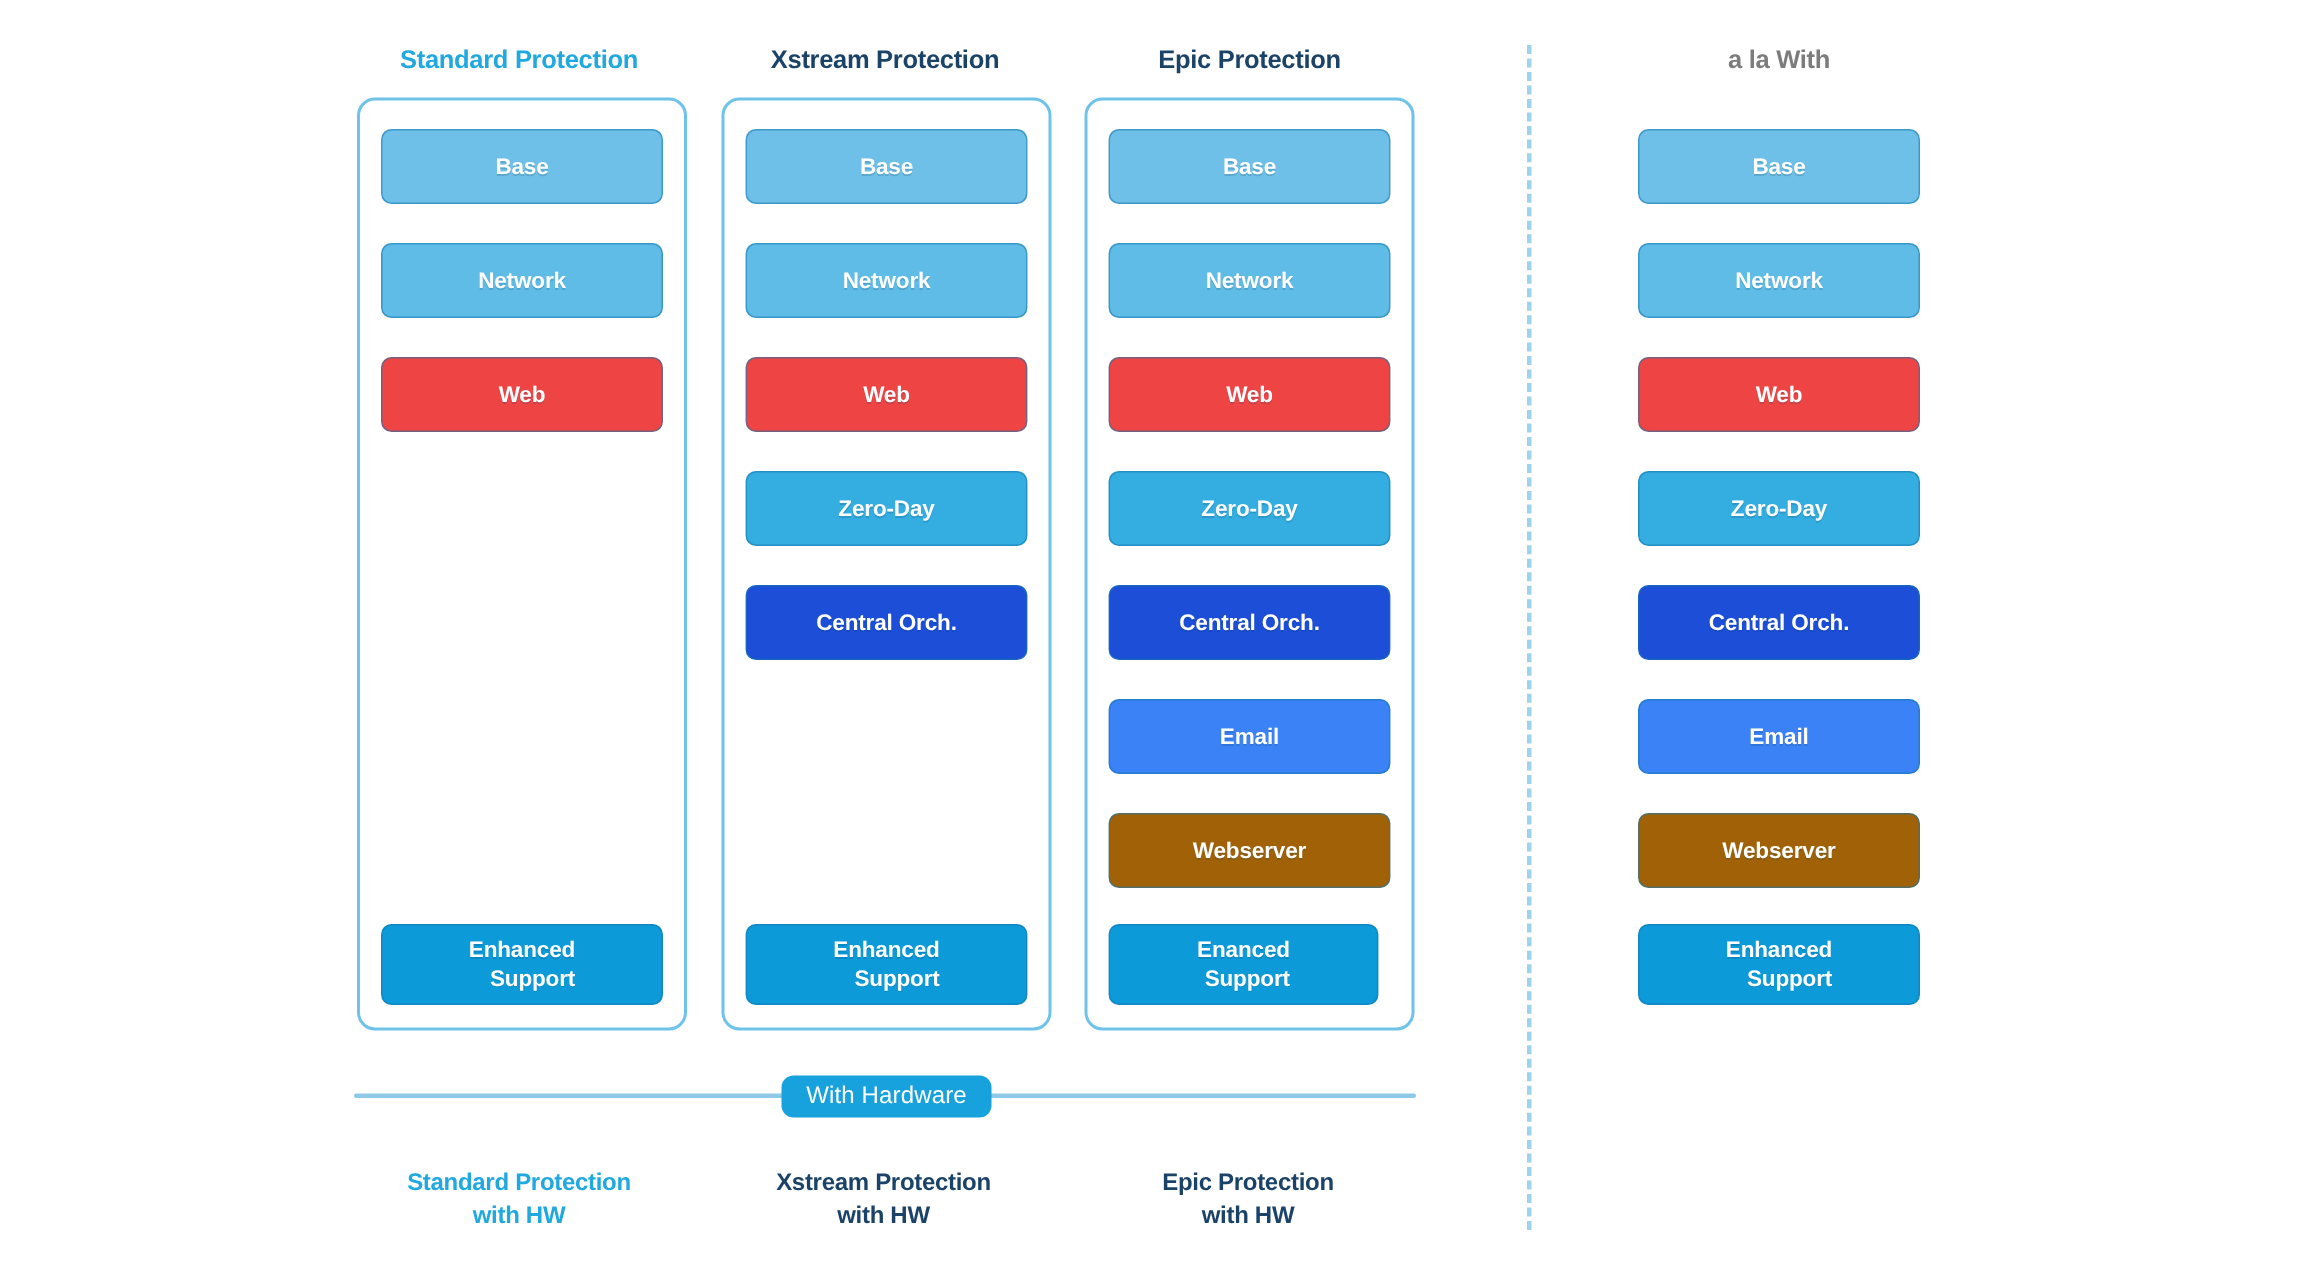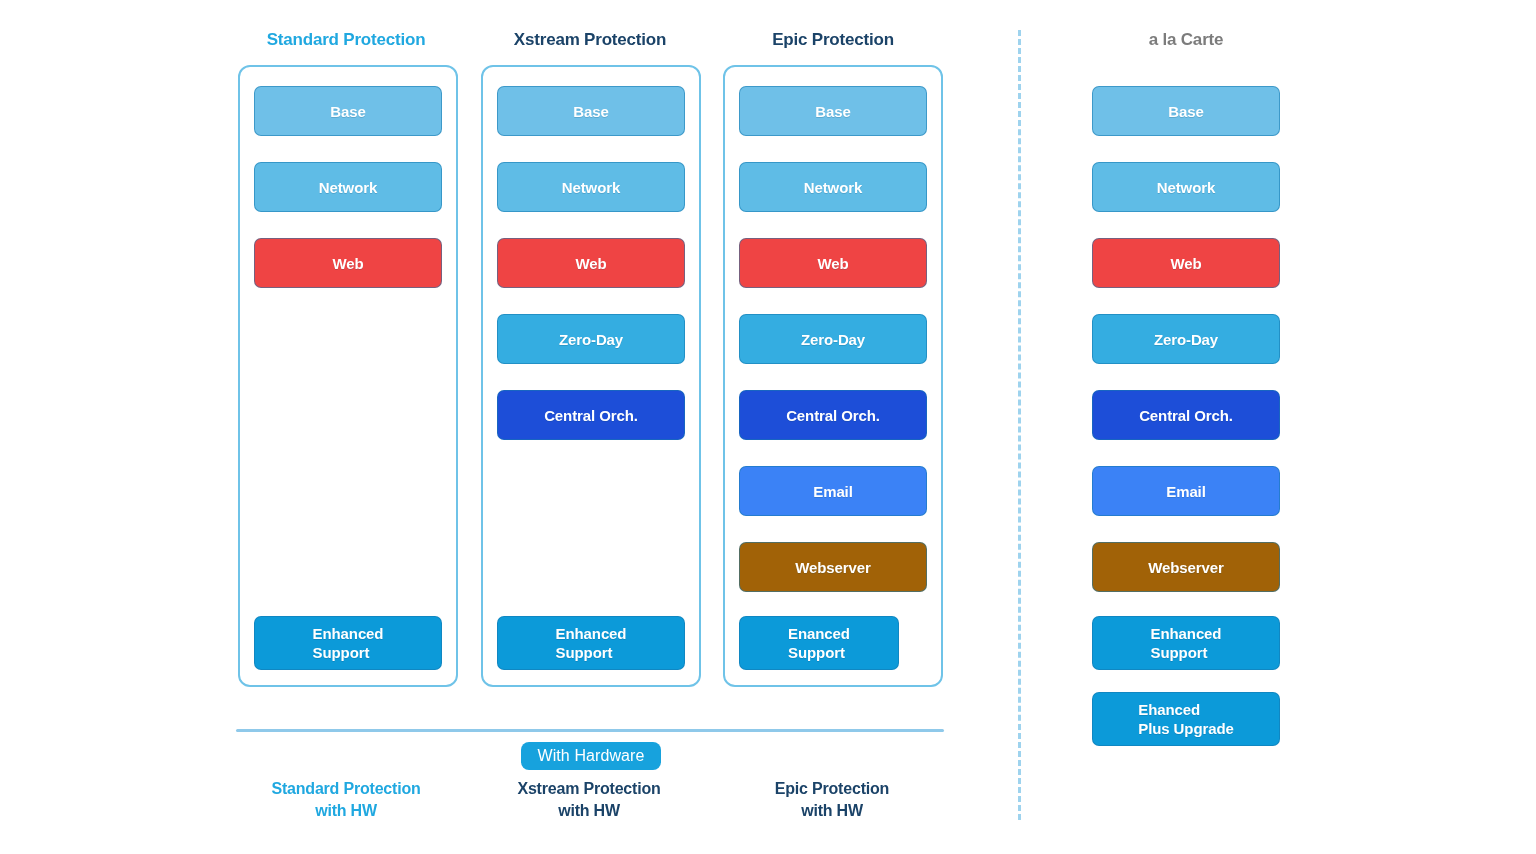--- a/index.html
+++ b/index.html
@@ -46,21 +46,21 @@
 
   
   .chip {
     position: absolute;
     box-sizing: border-box;
     border-radius: 7px;
     border: 1px solid rgba(20,120,175,0.55);
     display: flex;
     align-items: center;
     justify-content: center;
-    text-align: left;
+    text-align: right;
     color: #ffffff;
     font-weight: 700;
     font-size: 15px;
     line-height: 19px;
     letter-spacing: -0.1px;
     text-shadow: 0 1px 0 rgba(0,60,95,0.18);
     white-space: pre-line;
   }
   .chip.t1 { background: #6FC0E8; }   
   .chip.t2 { background: #5FBCE6; }   
@@ -143,41 +143,39 @@
 
   <div class="col-box" style="left:723px; top:65px; width:220px; height:622px;"></div>
 
   <div class="chip t1" style="left:739px; top:86px; width:188px; height:50px;">Base</div>
   <div class="chip t2" style="left:739px; top:162px; width:188px; height:50px;">Network</div>
   <div class="chip t3" style="left:739px; top:238px; width:188px; height:50px;">Web</div>
   <div class="chip t4" style="left:739px; top:314px; width:188px; height:50px;">Zero-Day</div>
   <div class="chip t5" style="left:739px; top:390px; width:188px; height:50px;">Central Orch.</div>
   <div class="chip t6" style="left:739px; top:466px; width:188px; height:50px;">Email</div>
   <div class="chip t7" style="left:739px; top:542px; width:188px; height:50px;">Webserver</div>
-  <div class="chip t8" style="left:739px; top:616px; width:160px; height:54px;">Enanced
+  <div class="chip t8" style="left:739px; top:616px; width:180px; height:54px;">Enanced
 Support</div>
 
   <div class="divider" style="left:1018px; top:30px; height:790px;"></div>
 
-  <div class="col-header grey" style="left:1076px; top:30px; width:220px;">a la Carte</div>
+  <div class="col-header grey" style="left:1076px; top:30px; width:220px;">a la With</div>
 
   <div class="chip t1" style="left:1092px; top:86px; width:188px; height:50px;">Base</div>
   <div class="chip t2" style="left:1092px; top:162px; width:188px; height:50px;">Network</div>
   <div class="chip t3" style="left:1092px; top:238px; width:188px; height:50px;">Web</div>
   <div class="chip t4" style="left:1092px; top:314px; width:188px; height:50px;">Zero-Day</div>
   <div class="chip t5" style="left:1092px; top:390px; width:188px; height:50px;">Central Orch.</div>
   <div class="chip t6" style="left:1092px; top:466px; width:188px; height:50px;">Email</div>
   <div class="chip t7" style="left:1092px; top:542px; width:188px; height:50px;">Webserver</div>
   <div class="chip t8" style="left:1092px; top:616px; width:188px; height:54px;">Enhanced
 Support</div>
-  <div class="chip t8" style="left:1092px; top:692px; width:188px; height:54px;">Ehanced
-Plus Upgrade</div>
 
   <div class="hw-rule" style="left:236px; top:729px; width:708px;"></div>
-  <div class="hw-pill" style="left:521px; top:742px; width:140px; height:28px;">With Hardware</div>
+  <div class="hw-pill" style="left:521px; top:717px; width:140px; height:28px;">With Hardware</div>
 
   <div class="foot-label accent" style="left:236px; top:778px; width:220px;">Standard Protection
 with HW</div>
   <div class="foot-label navy" style="left:479px; top:778px; width:220px;">Xstream Protection
 with HW</div>
   <div class="foot-label navy" style="left:722px; top:778px; width:220px;">Epic Protection
 with HW</div>
 
 </div>
 

